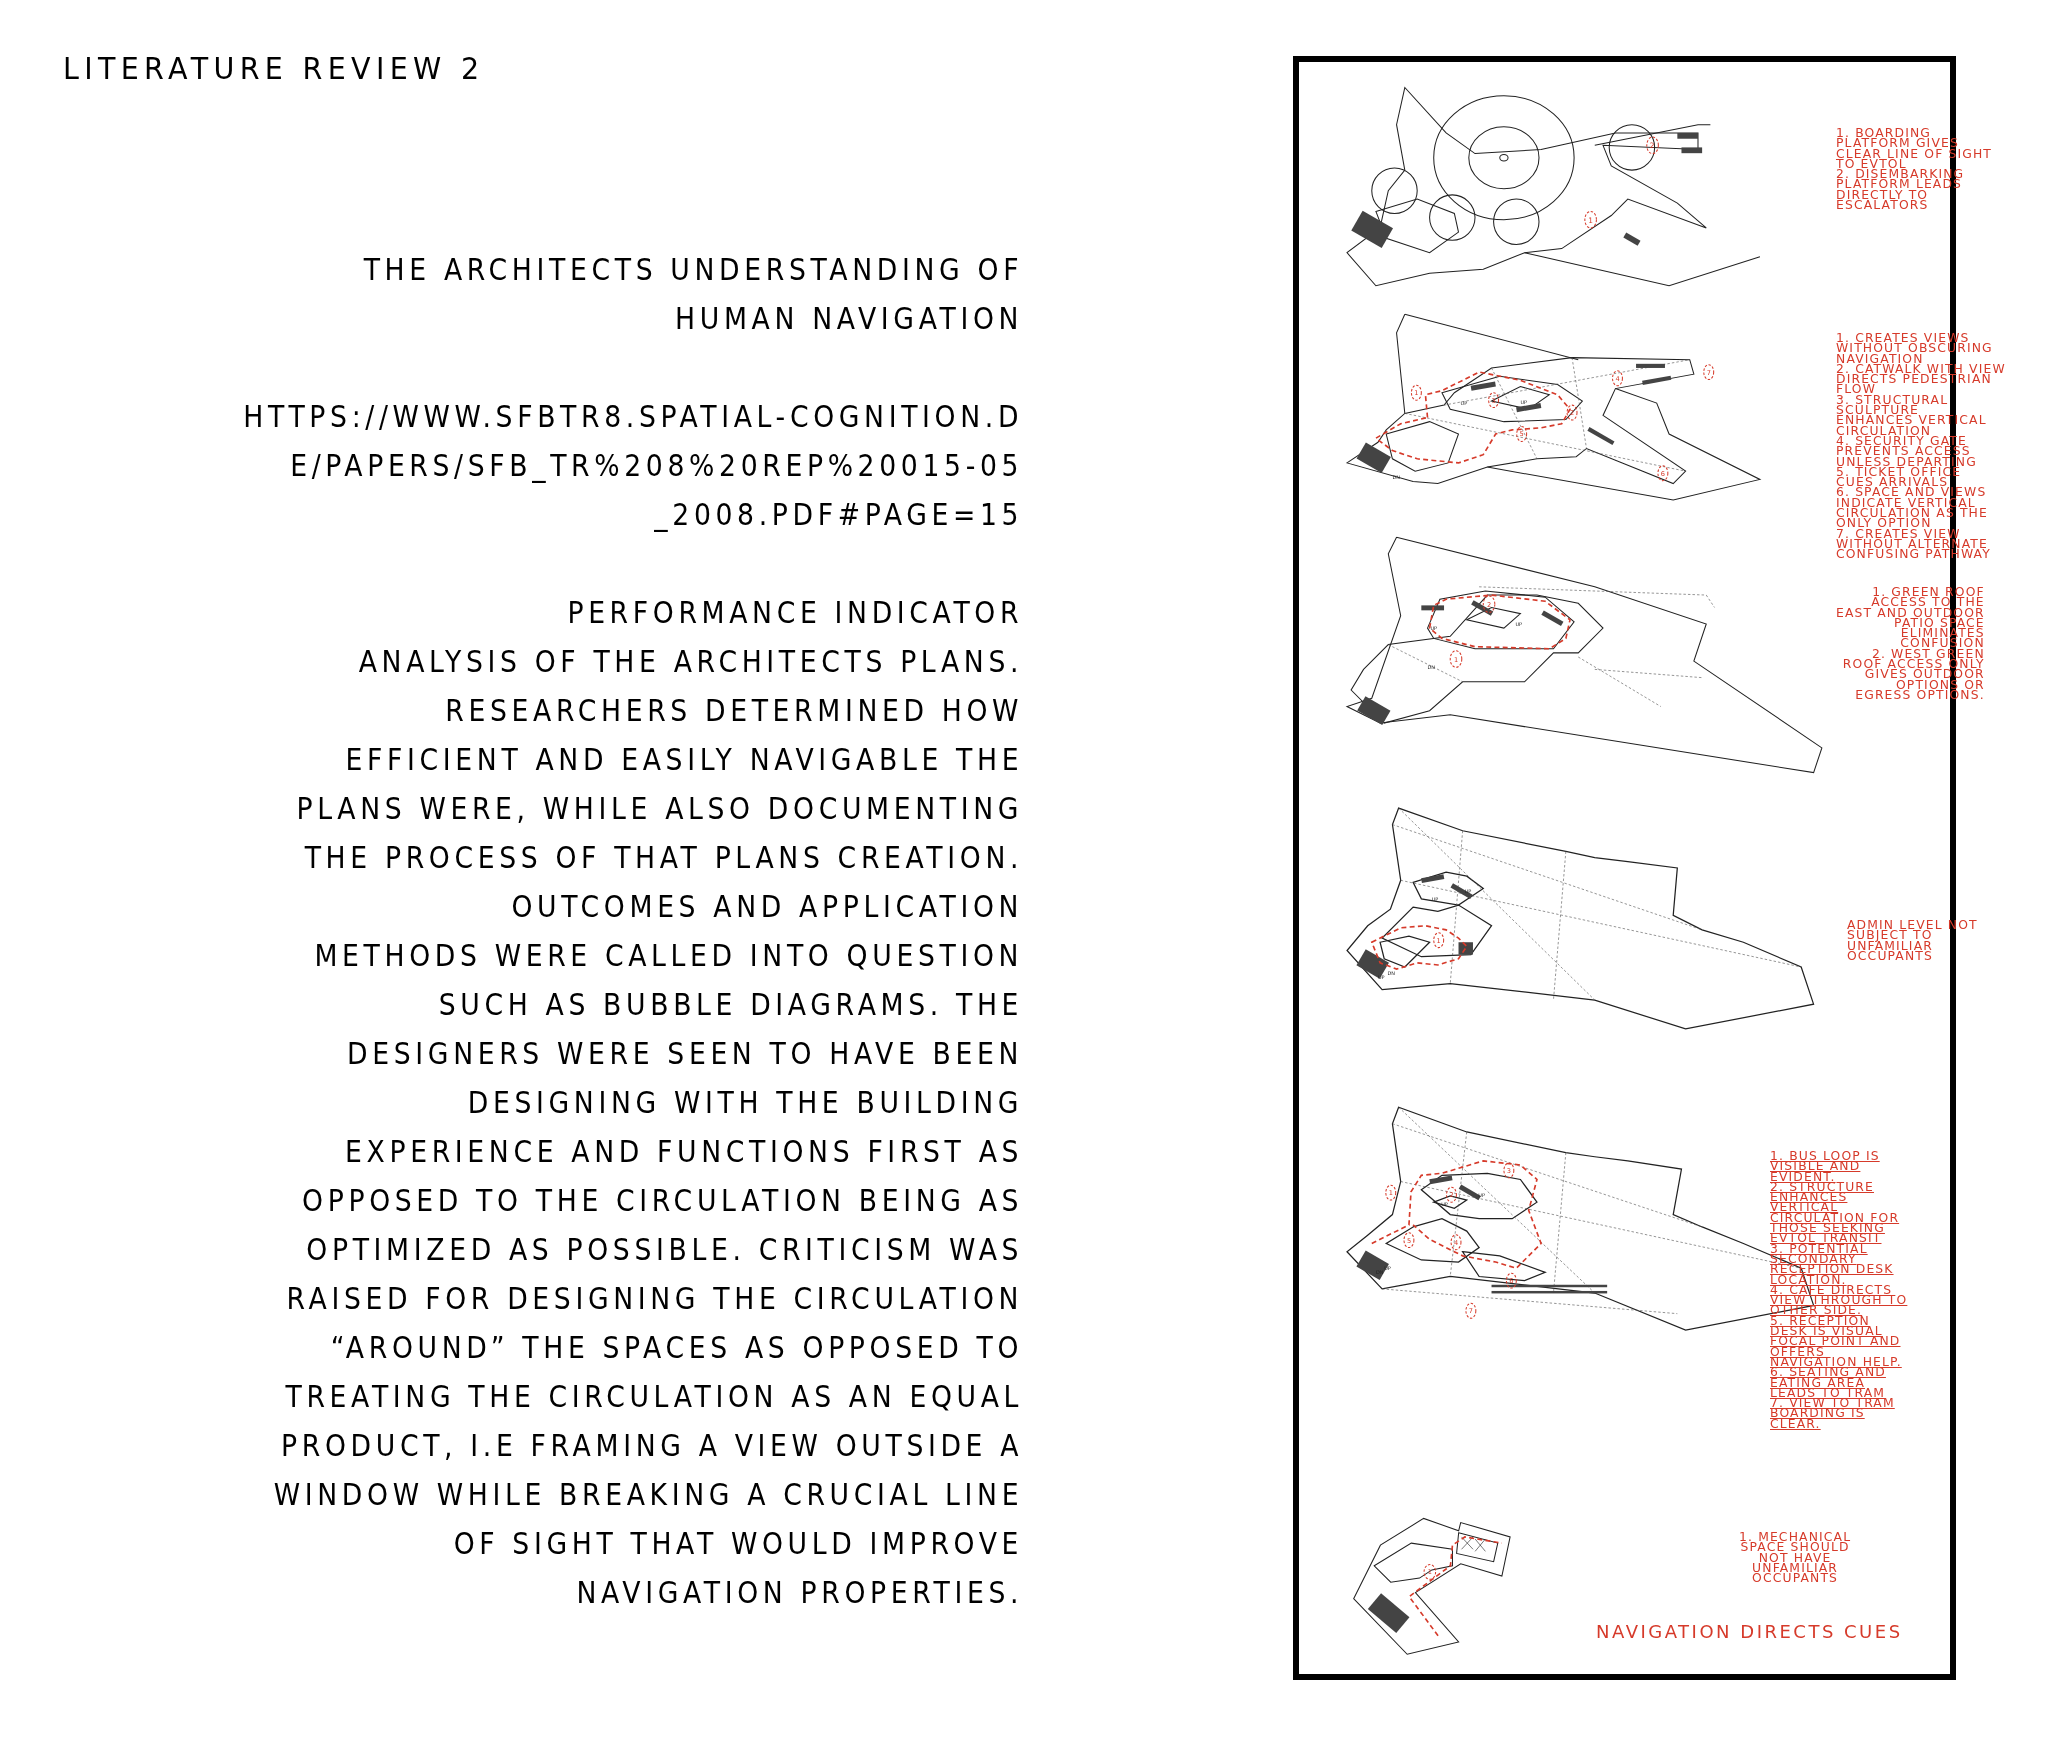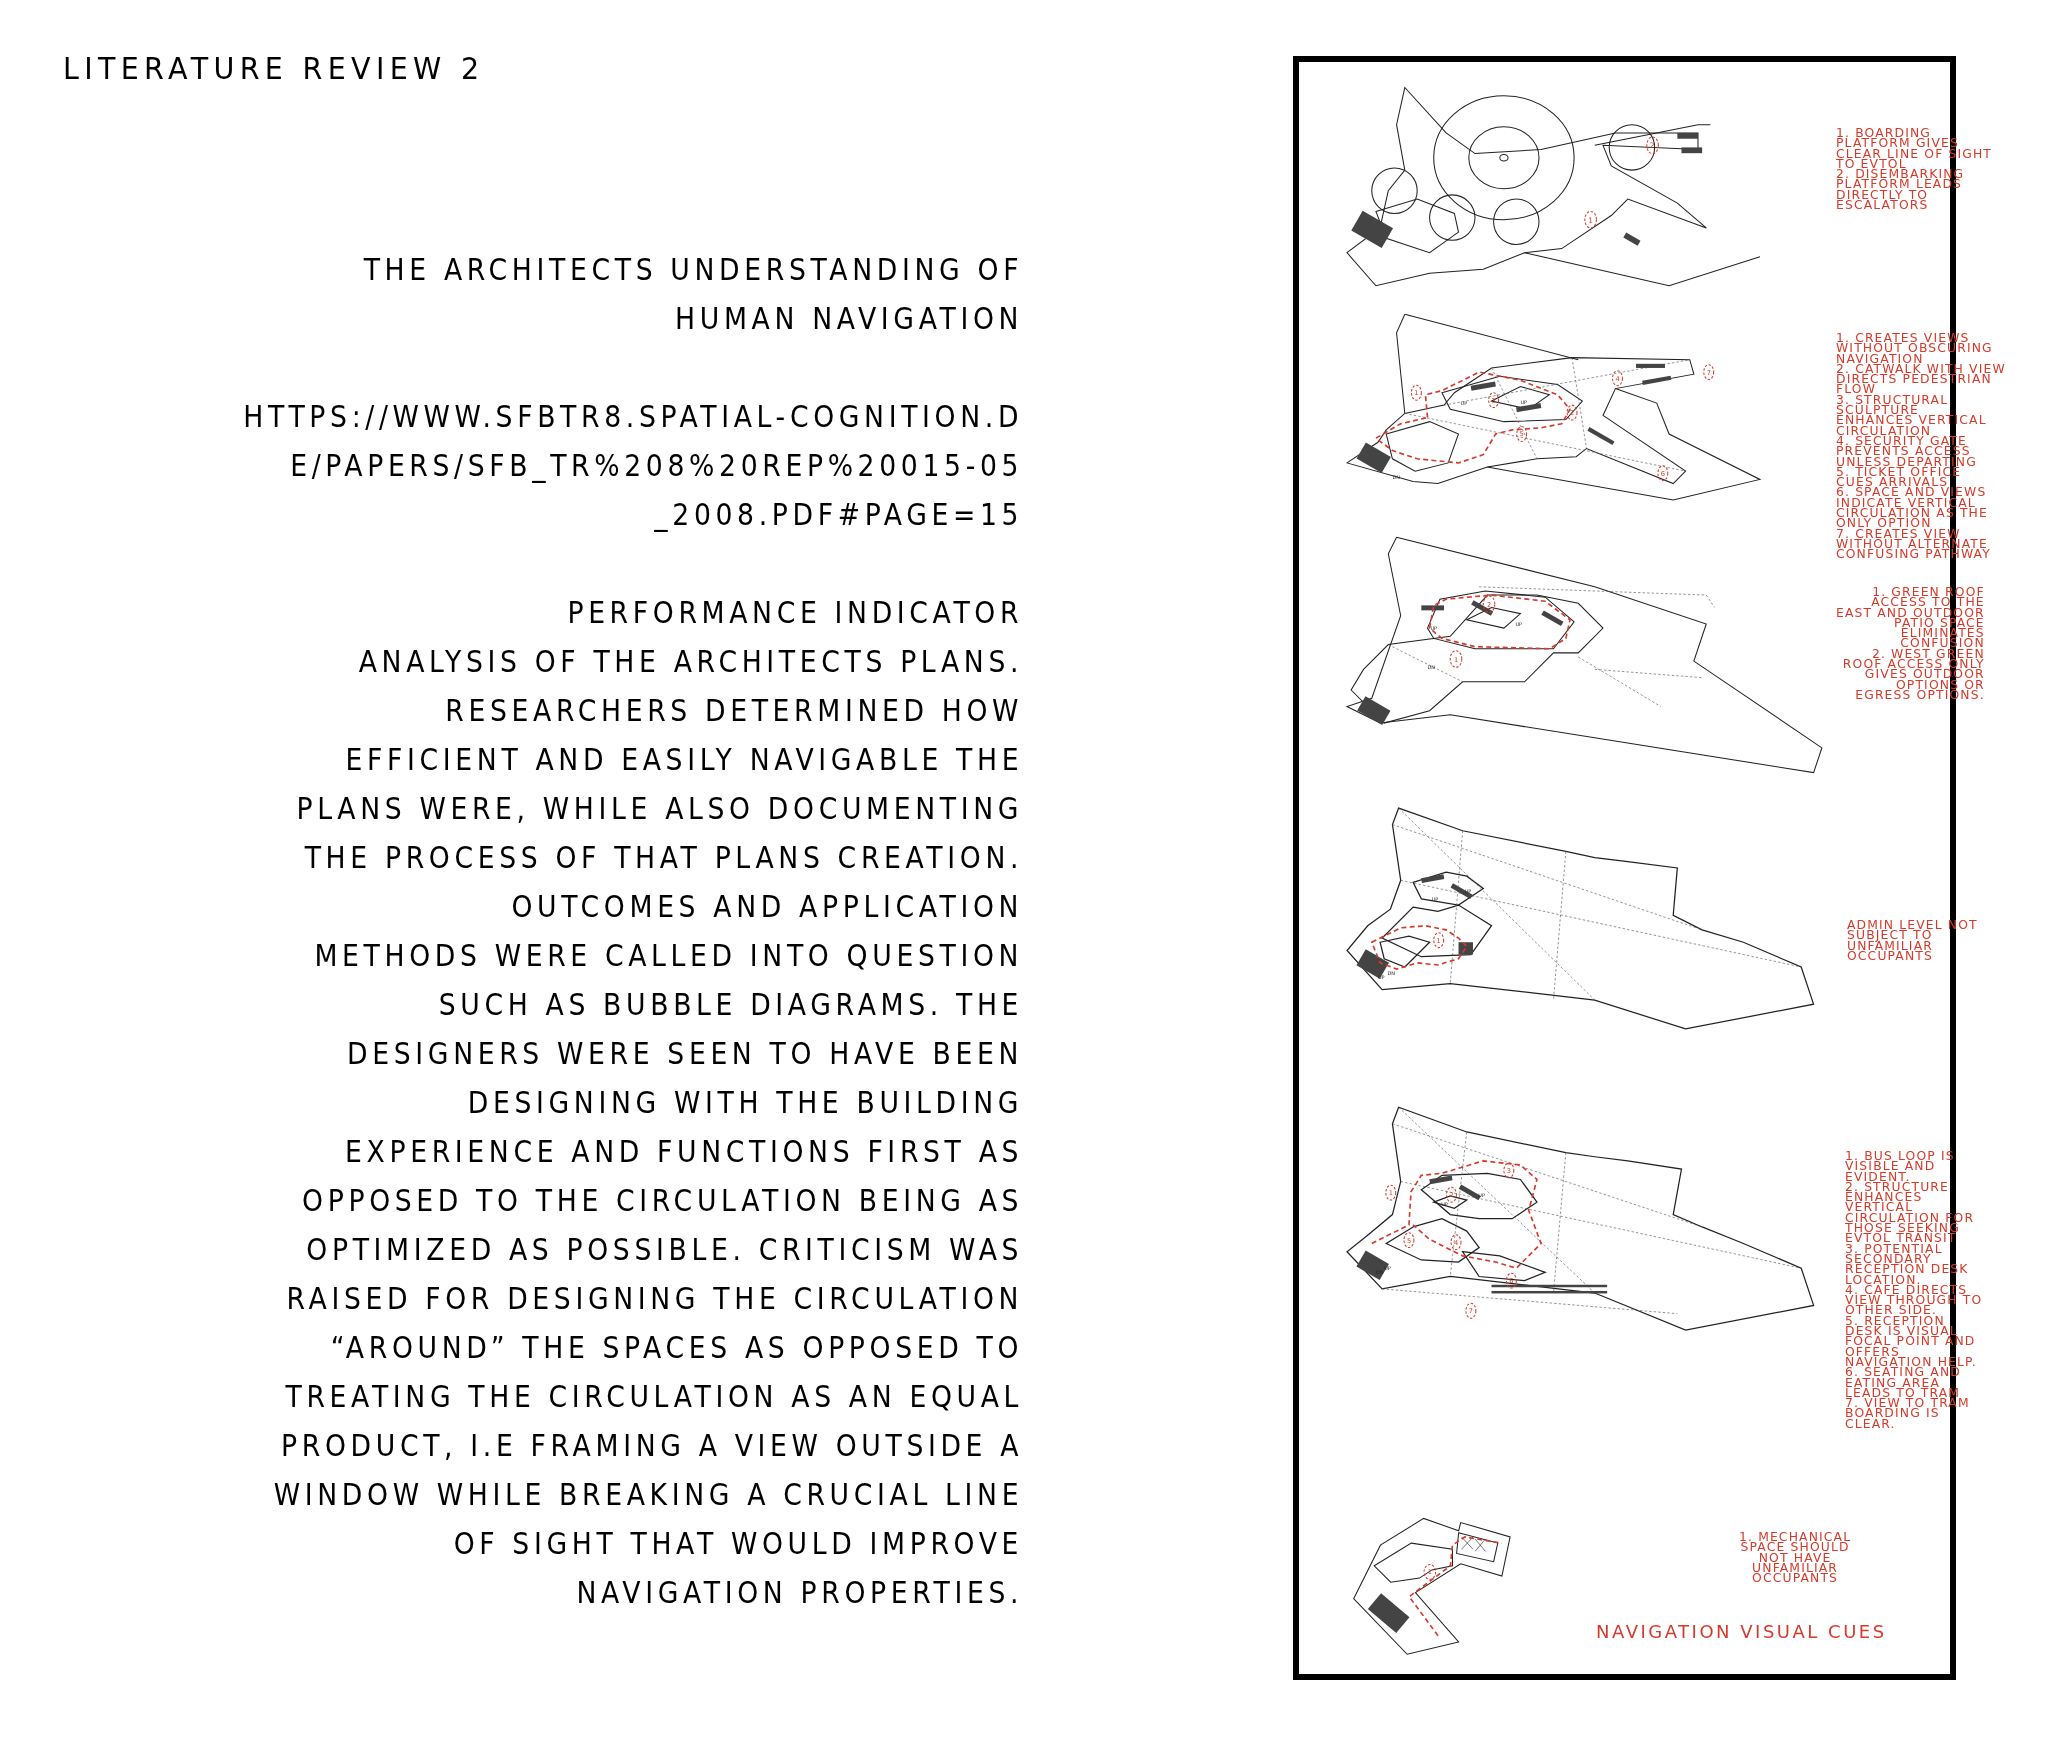--- a/index.html
+++ b/index.html
@@ -309,21 +309,21 @@
       <text x="295" y="499">7</text>
     </g>
     <g fill="#222" font-size="12" font-family="DejaVu Sans, sans-serif">
       <text x="318" y="218">UP</text>
       <text x="228" y="240">UP</text>
       <text x="90" y="395">UP</text>
       <text x="70" y="405">DN</text>
     </g>
   </svg>
 </div>
-<div class="note" style="left:1845px; top:1151px;">
+<div class="note" style="left:1770px; top:1151px;text-decoration:underline;">
   <div>1. BUS LOOP IS</div>
   <div>VISIBLE AND</div>
   <div>EVIDENT.</div>
   <div>2. STRUCTURE</div>
   <div>ENHANCES</div>
   <div>VERTICAL</div>
   <div>CIRCULATION FOR</div>
   <div>THOSE SEEKING</div>
   <div>EVTOL TRANSIT</div>
   <div>3. POTENTIAL</div>
@@ -368,14 +368,14 @@
   </svg>
 </div>
 <div class="note" style="left:1739px; top:1532px;text-align:center;">
   <div>1. MECHANICAL</div>
   <div>SPACE SHOULD</div>
   <div>NOT HAVE</div>
   <div>UNFAMILIAR</div>
   <div>OCCUPANTS</div>
 </div>
 
-<div class="caption">NAVIGATION VISUAL CUES</div>
+<div class="caption">NAVIGATION DIRECTS CUES</div>
 
 
 </body></html>

